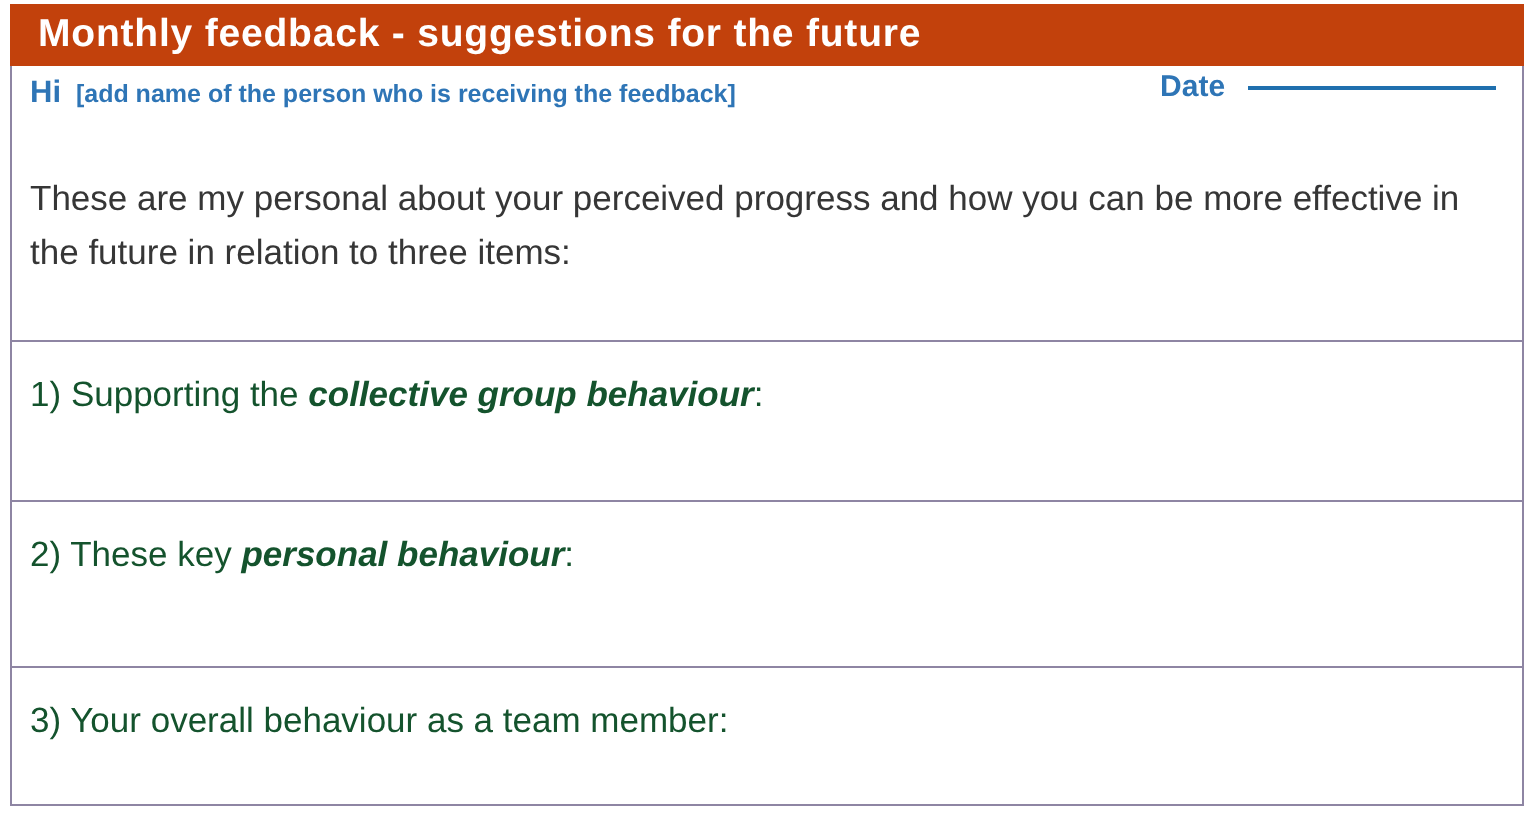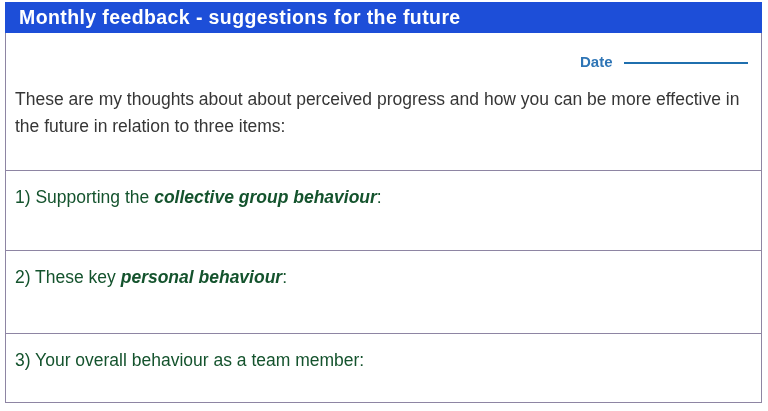--- a/index.html
+++ b/index.html
@@ -24,21 +24,21 @@
     background: #ffffff;
   }
 
   
   .title-bar {
     position: absolute;
     left: 5px;
     top: 2px;
     width: 757px;
     height: 31px;
-    background: #1d4ed8;
+    background: #c2410c;
     box-sizing: border-box;
   }
   .title-bar .title-text {
     position: absolute;
     left: 14px;
     top: 50%;
     transform: translateY(-52%);
     color: #ffffff;
     font-size: 19.5px;
     font-weight: bold;
@@ -83,21 +83,21 @@
   .greet-hint {
     color: #2E75B6;
     font-size: 12.5px;
     font-weight: bold;
     vertical-align: baseline;
     margin-left: 3px;
   }
   .date-group {
     position: absolute;
     right: 13px;
-    top: 20px;
+    top: 2px;
     white-space: nowrap;
   }
   .date-label {
     color: #2E75B6;
     font-size: 15px;
     font-weight: bold;
     vertical-align: baseline;
   }
   .date-rule {
     display: inline-block;
@@ -158,28 +158,32 @@
 
 <div class="sheet">
 
   <div class="title-bar">
     <span class="title-text">Monthly feedback - suggestions for the future</span>
   </div>
 
   <div class="frame">
 
     <div class="greet-row">
+      <div class="greet-left">
+        <span class="greet-hi">Hi</span>
+        <span class="greet-hint">[add name of the person who is receiving the feedback]</span>
+      </div>
       <div class="date-group">
         <span class="date-label">Date</span>
         <span class="date-rule"></span>
       </div>
     </div>
 
     <div class="intro-row">
-      <div class="intro-text">These are my thoughts about about perceived progress and how you can be more effective in the future in relation to three items:</div>
+      <div class="intro-text">These are my personal about your perceived progress and how you can be more effective in the future in relation to three items:</div>
     </div>
 
     <div class="item-row r1">
       <div class="item-text">
         <span>1)</span>
         <span>Supporting the</span>
         <span class="emph">collective group behaviour</span><span>:</span>
       </div>
     </div>
 

